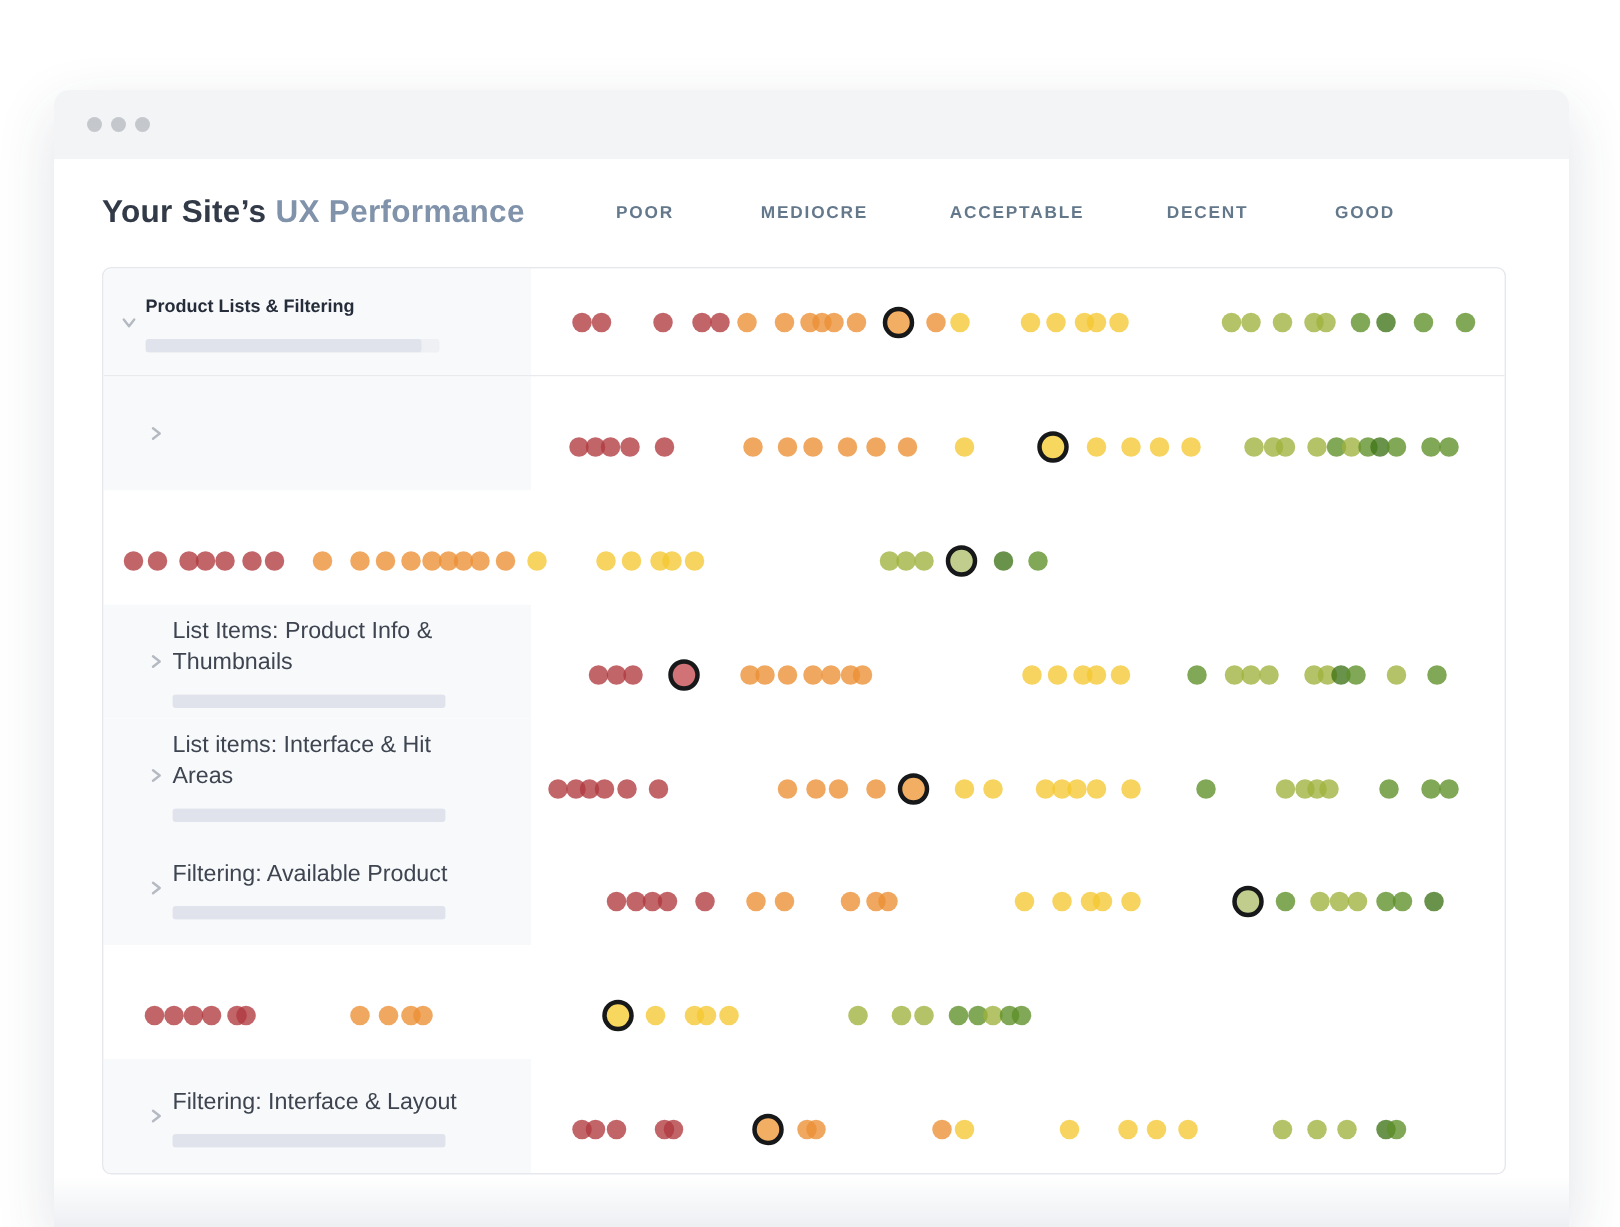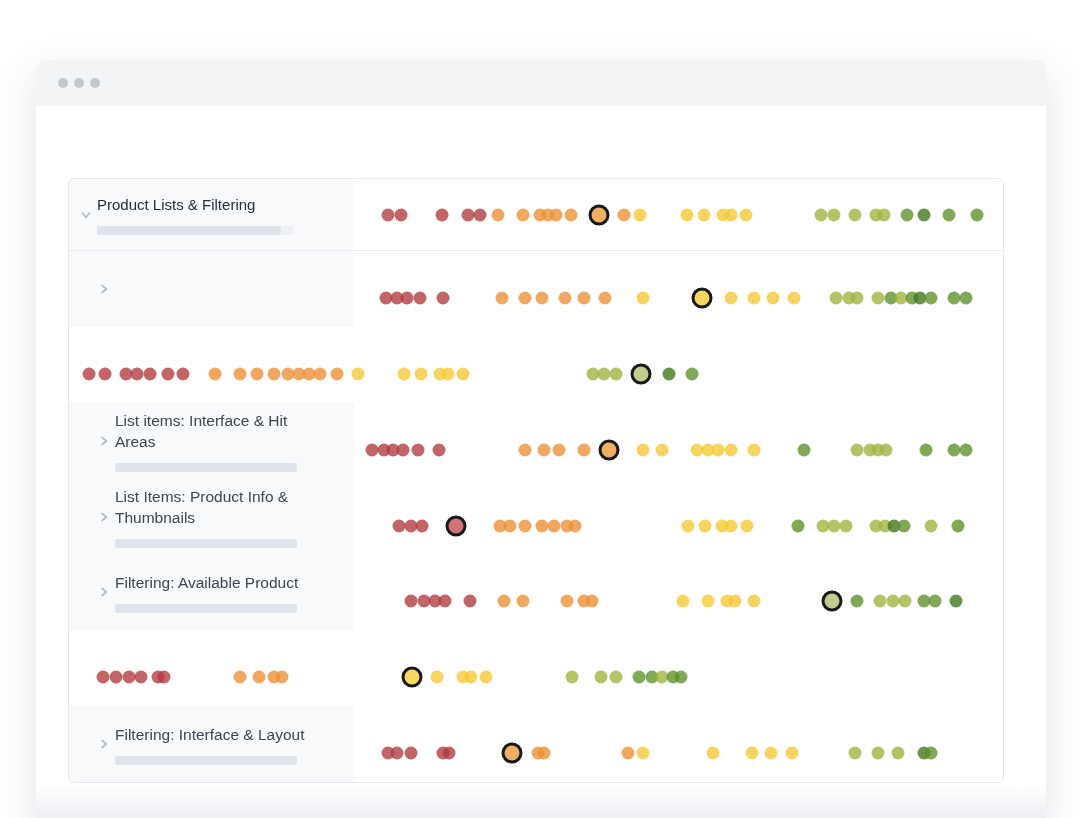--- a/index.html
+++ b/index.html
@@ -51,21 +51,21 @@
   }
   .row.sub .cell-left { padding-left: 30px; }
   .chev {
     width: 16px; flex: none; display: flex; align-items: center;
     color: #b5bac2;
   }
   .chev svg { display: block; }
   .chev.down svg { transform: rotate(90deg); }
   .label-stack { display: flex; flex-direction: column; gap: 11px; padding-right: 16px; }
   .row-label { font-size: 15.5px; color: #3e4550; line-height: 21px; max-width: 216px; }
-  .row.group .row-label { font-size: 15px; font-weight: 400; color: #262d3a; max-width: 240px; }
+  .row.group .row-label { font-size: 12px; font-weight: 700; color: #262d3a; max-width: 240px; }
   .bar { height: 9px; border-radius: 2px; background: #eef0f4; position: relative; overflow: hidden; }
   .bar-fill { position: absolute; left: 0; top: 0; bottom: 0; background: #e0e3eb; border-radius: 2px; }
   .cell-plot { flex: 1; position: relative; background: #ffffff; }
   .dot {
     position: absolute; top: 50%; transform: translate(-50%,-50%);
     width: 13px; height: 13px; border-radius: 50%; opacity: 0.78;
   }
   .row.sub .dot { top: calc(50% + 9px); }
   .dot.ring {
     width: 21px; height: 21px; opacity: 1;
@@ -81,20 +81,31 @@
 </head>
 <body>
 
 <div class="card">
   <div class="titlebar">
     <span class="tb-dot"></span>
     <span class="tb-dot"></span>
     <span class="tb-dot"></span>
   </div>
 
+  <div class="header-row">
+    <div class="page-title">
+      <span>Your Site’s</span>
+      <span class="accent">UX Performance</span>
+    </div>
+    <span class="scale-label sl0">POOR</span>
+    <span class="scale-label sl1">MEDIOCRE</span>
+    <span class="scale-label sl2">ACCEPTABLE</span>
+    <span class="scale-label sl3">DECENT</span>
+    <span class="scale-label sl4">GOOD</span>
+  </div>
 
   <div class="matrix" id="matrix">
       <div class="row group">
         <div class="cell-left">
           <span class="chev down">
             <svg width="10" height="12" viewBox="0 0 10 12">
               <polyline points="3,2.5 7.5,6 3,9.5" fill="none" stroke="#b5bac2" stroke-width="1.6" stroke-linecap="round" stroke-linejoin="round"></polyline>
             </svg>
           </span>
           <div class="label-stack">
@@ -207,20 +218,63 @@
         </div>
       </div>
       <div class="row sub">
         <div class="cell-left">
           <span class="chev">
             <svg width="10" height="12" viewBox="0 0 10 12">
               <polyline points="3,2.5 7.5,6 3,9.5" fill="none" stroke="#b5bac2" stroke-width="1.6" stroke-linecap="round" stroke-linejoin="round"></polyline>
             </svg>
           </span>
           <div class="label-stack">
+            <span class="row-label">List Items: Product Info &amp; Thumbnails</span>
+            <div class="bar" style="width: 182px;">
+              <div class="bar-fill" style="width: 100%;"></div>
+            </div>
+          </div>
+        </div>
+        <div class="cell-plot">
+          <span class="dot" style="left: 45px; background: rgb(176, 58, 63);"></span>
+          <span class="dot" style="left: 57px; background: rgb(176, 58, 63);"></span>
+          <span class="dot" style="left: 68px; background: rgb(176, 58, 63);"></span>
+          <span class="dot ring" style="left: 102px; background: rgb(208, 114, 118);"></span>
+          <span class="dot" style="left: 146px; background: rgb(236, 143, 53);"></span>
+          <span class="dot" style="left: 156px; background: rgb(236, 143, 53);"></span>
+          <span class="dot" style="left: 171px; background: rgb(236, 143, 53);"></span>
+          <span class="dot" style="left: 188px; background: rgb(236, 143, 53);"></span>
+          <span class="dot" style="left: 200px; background: rgb(236, 143, 53);"></span>
+          <span class="dot" style="left: 213px; background: rgb(236, 143, 53);"></span>
+          <span class="dot" style="left: 221px; background: rgb(236, 143, 53);"></span>
+          <span class="dot" style="left: 334px; background: rgb(245, 200, 50);"></span>
+          <span class="dot" style="left: 351px; background: rgb(245, 200, 50);"></span>
+          <span class="dot" style="left: 368px; background: rgb(245, 200, 50);"></span>
+          <span class="dot" style="left: 377px; background: rgb(245, 200, 50);"></span>
+          <span class="dot" style="left: 393px; background: rgb(245, 200, 50);"></span>
+          <span class="dot" style="left: 444px; background: rgb(94, 143, 40);"></span>
+          <span class="dot" style="left: 469px; background: rgb(159, 178, 60);"></span>
+          <span class="dot" style="left: 480px; background: rgb(159, 178, 60);"></span>
+          <span class="dot" style="left: 492px; background: rgb(159, 178, 60);"></span>
+          <span class="dot" style="left: 522px; background: rgb(159, 178, 60);"></span>
+          <span class="dot" style="left: 531px; background: rgb(159, 178, 60);"></span>
+          <span class="dot" style="left: 540px; background: rgb(63, 115, 23);"></span>
+          <span class="dot" style="left: 550px; background: rgb(94, 143, 40);"></span>
+          <span class="dot" style="left: 577px; background: rgb(159, 178, 60);"></span>
+          <span class="dot" style="left: 604px; background: rgb(94, 143, 40);"></span>
+        </div>
+      </div>
+      <div class="row sub">
+        <div class="cell-left">
+          <span class="chev">
+            <svg width="10" height="12" viewBox="0 0 10 12">
+              <polyline points="3,2.5 7.5,6 3,9.5" fill="none" stroke="#b5bac2" stroke-width="1.6" stroke-linecap="round" stroke-linejoin="round"></polyline>
+            </svg>
+          </span>
+          <div class="label-stack">
             <span class="row-label">List items: Interface &amp; Hit Areas</span>
             <div class="bar" style="width: 182px;">
               <div class="bar-fill" style="width: 100%;"></div>
             </div>
           </div>
         </div>
         <div class="cell-plot">
           <span class="dot" style="left: 18px; background: rgb(176, 58, 63);"></span>
           <span class="dot" style="left: 30px; background: rgb(176, 58, 63);"></span>
           <span class="dot" style="left: 39px; background: rgb(176, 58, 63);"></span>
@@ -250,63 +304,20 @@
         </div>
       </div>
       <div class="row sub">
         <div class="cell-left">
           <span class="chev">
             <svg width="10" height="12" viewBox="0 0 10 12">
               <polyline points="3,2.5 7.5,6 3,9.5" fill="none" stroke="#b5bac2" stroke-width="1.6" stroke-linecap="round" stroke-linejoin="round"></polyline>
             </svg>
           </span>
           <div class="label-stack">
-            <span class="row-label">List Items: Product Info &amp; Thumbnails</span>
-            <div class="bar" style="width: 182px;">
-              <div class="bar-fill" style="width: 100%;"></div>
-            </div>
-          </div>
-        </div>
-        <div class="cell-plot">
-          <span class="dot" style="left: 45px; background: rgb(176, 58, 63);"></span>
-          <span class="dot" style="left: 57px; background: rgb(176, 58, 63);"></span>
-          <span class="dot" style="left: 68px; background: rgb(176, 58, 63);"></span>
-          <span class="dot ring" style="left: 102px; background: rgb(208, 114, 118);"></span>
-          <span class="dot" style="left: 146px; background: rgb(236, 143, 53);"></span>
-          <span class="dot" style="left: 156px; background: rgb(236, 143, 53);"></span>
-          <span class="dot" style="left: 171px; background: rgb(236, 143, 53);"></span>
-          <span class="dot" style="left: 188px; background: rgb(236, 143, 53);"></span>
-          <span class="dot" style="left: 200px; background: rgb(236, 143, 53);"></span>
-          <span class="dot" style="left: 213px; background: rgb(236, 143, 53);"></span>
-          <span class="dot" style="left: 221px; background: rgb(236, 143, 53);"></span>
-          <span class="dot" style="left: 334px; background: rgb(245, 200, 50);"></span>
-          <span class="dot" style="left: 351px; background: rgb(245, 200, 50);"></span>
-          <span class="dot" style="left: 368px; background: rgb(245, 200, 50);"></span>
-          <span class="dot" style="left: 377px; background: rgb(245, 200, 50);"></span>
-          <span class="dot" style="left: 393px; background: rgb(245, 200, 50);"></span>
-          <span class="dot" style="left: 444px; background: rgb(94, 143, 40);"></span>
-          <span class="dot" style="left: 469px; background: rgb(159, 178, 60);"></span>
-          <span class="dot" style="left: 480px; background: rgb(159, 178, 60);"></span>
-          <span class="dot" style="left: 492px; background: rgb(159, 178, 60);"></span>
-          <span class="dot" style="left: 522px; background: rgb(159, 178, 60);"></span>
-          <span class="dot" style="left: 531px; background: rgb(159, 178, 60);"></span>
-          <span class="dot" style="left: 540px; background: rgb(63, 115, 23);"></span>
-          <span class="dot" style="left: 550px; background: rgb(94, 143, 40);"></span>
-          <span class="dot" style="left: 577px; background: rgb(159, 178, 60);"></span>
-          <span class="dot" style="left: 604px; background: rgb(94, 143, 40);"></span>
-        </div>
-      </div>
-      <div class="row sub">
-        <div class="cell-left">
-          <span class="chev">
-            <svg width="10" height="12" viewBox="0 0 10 12">
-              <polyline points="3,2.5 7.5,6 3,9.5" fill="none" stroke="#b5bac2" stroke-width="1.6" stroke-linecap="round" stroke-linejoin="round"></polyline>
-            </svg>
-          </span>
-          <div class="label-stack">
             <span class="row-label">Filtering: Available Product</span>
             <div class="bar" style="width: 182px;">
               <div class="bar-fill" style="width: 100%;"></div>
             </div>
           </div>
         </div>
         <div class="cell-plot">
           <span class="dot" style="left: 57px; background: rgb(176, 58, 63);"></span>
           <span class="dot" style="left: 70px; background: rgb(176, 58, 63);"></span>
           <span class="dot" style="left: 81px; background: rgb(176, 58, 63);"></span>

